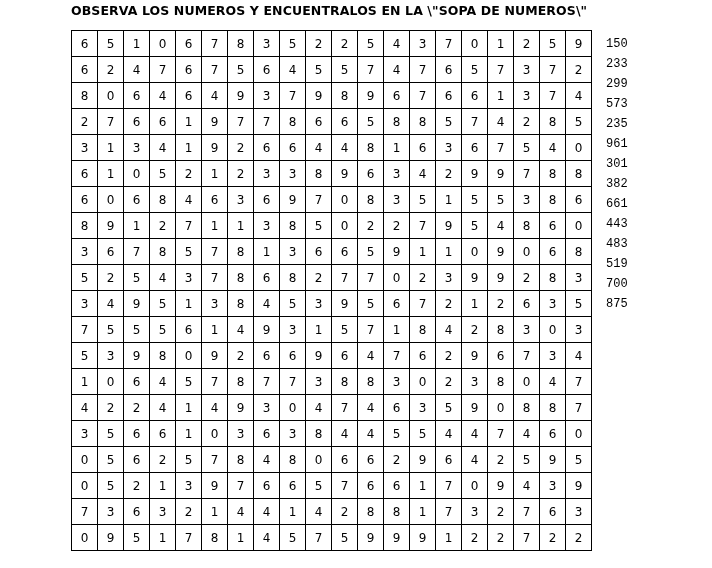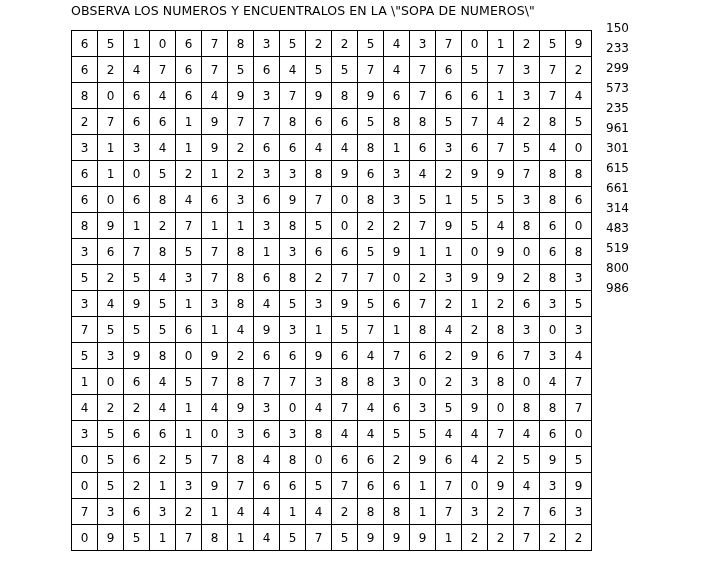--- a/index.html
+++ b/index.html
@@ -1,20 +1,20 @@
 <!DOCTYPE html>
 <html><head>
 <meta charset="utf-8">
 <style>
   html, body { margin:0; padding:0; background:#ffffff; }
   body { width:712px; height:568px; position:relative; overflow:hidden; font-family:"DejaVu Sans", "Liberation Sans", sans-serif; color:#000; }
-  .title { position:absolute; left:71px; top:3px; font-size:12.5px; font-weight:normal; white-space:nowrap; letter-spacing:0.1px; }
+  .title { position:absolute; left:71px; top:3px; font-size:12.5px; font-weight:bold; white-space:nowrap; letter-spacing:0.1px; }
   table.grid { position:absolute; left:71px; top:30px; border-collapse:collapse; }
   table.grid td { width:25px; height:25px; border:1px solid #000; text-align:center; vertical-align:middle; font-size:12px; padding:0; }
-  .numlist { position:absolute; left:606px; top:19px; }
+  .numlist { position:absolute; left:606px; top:35px;font-family:Liberation Mono, monospace; }
   .numlist div { height:20px; line-height:18px; font-size:12px; }
 </style>
 </head>
 <body>
 
 <div class="title">OBSERVA LOS NUMEROS Y ENCUENTRALOS EN LA \"SOPA DE NUMEROS\"</div>
 
 <table class="grid">
     <tbody id="grid-body">
       <tr>
@@ -461,20 +461,20 @@
   </table>
 
 <div class="numlist" id="numlist">
     <div>150</div>
     <div>233</div>
     <div>299</div>
     <div>573</div>
     <div>235</div>
     <div>961</div>
     <div>301</div>
-    <div>615</div>
+    <div>382</div>
     <div>661</div>
-    <div>314</div>
+    <div>443</div>
     <div>483</div>
     <div>519</div>
-    <div>800</div>
-    <div>986</div>
+    <div>700</div>
+    <div>875</div>
   </div>
 
 </body></html>

